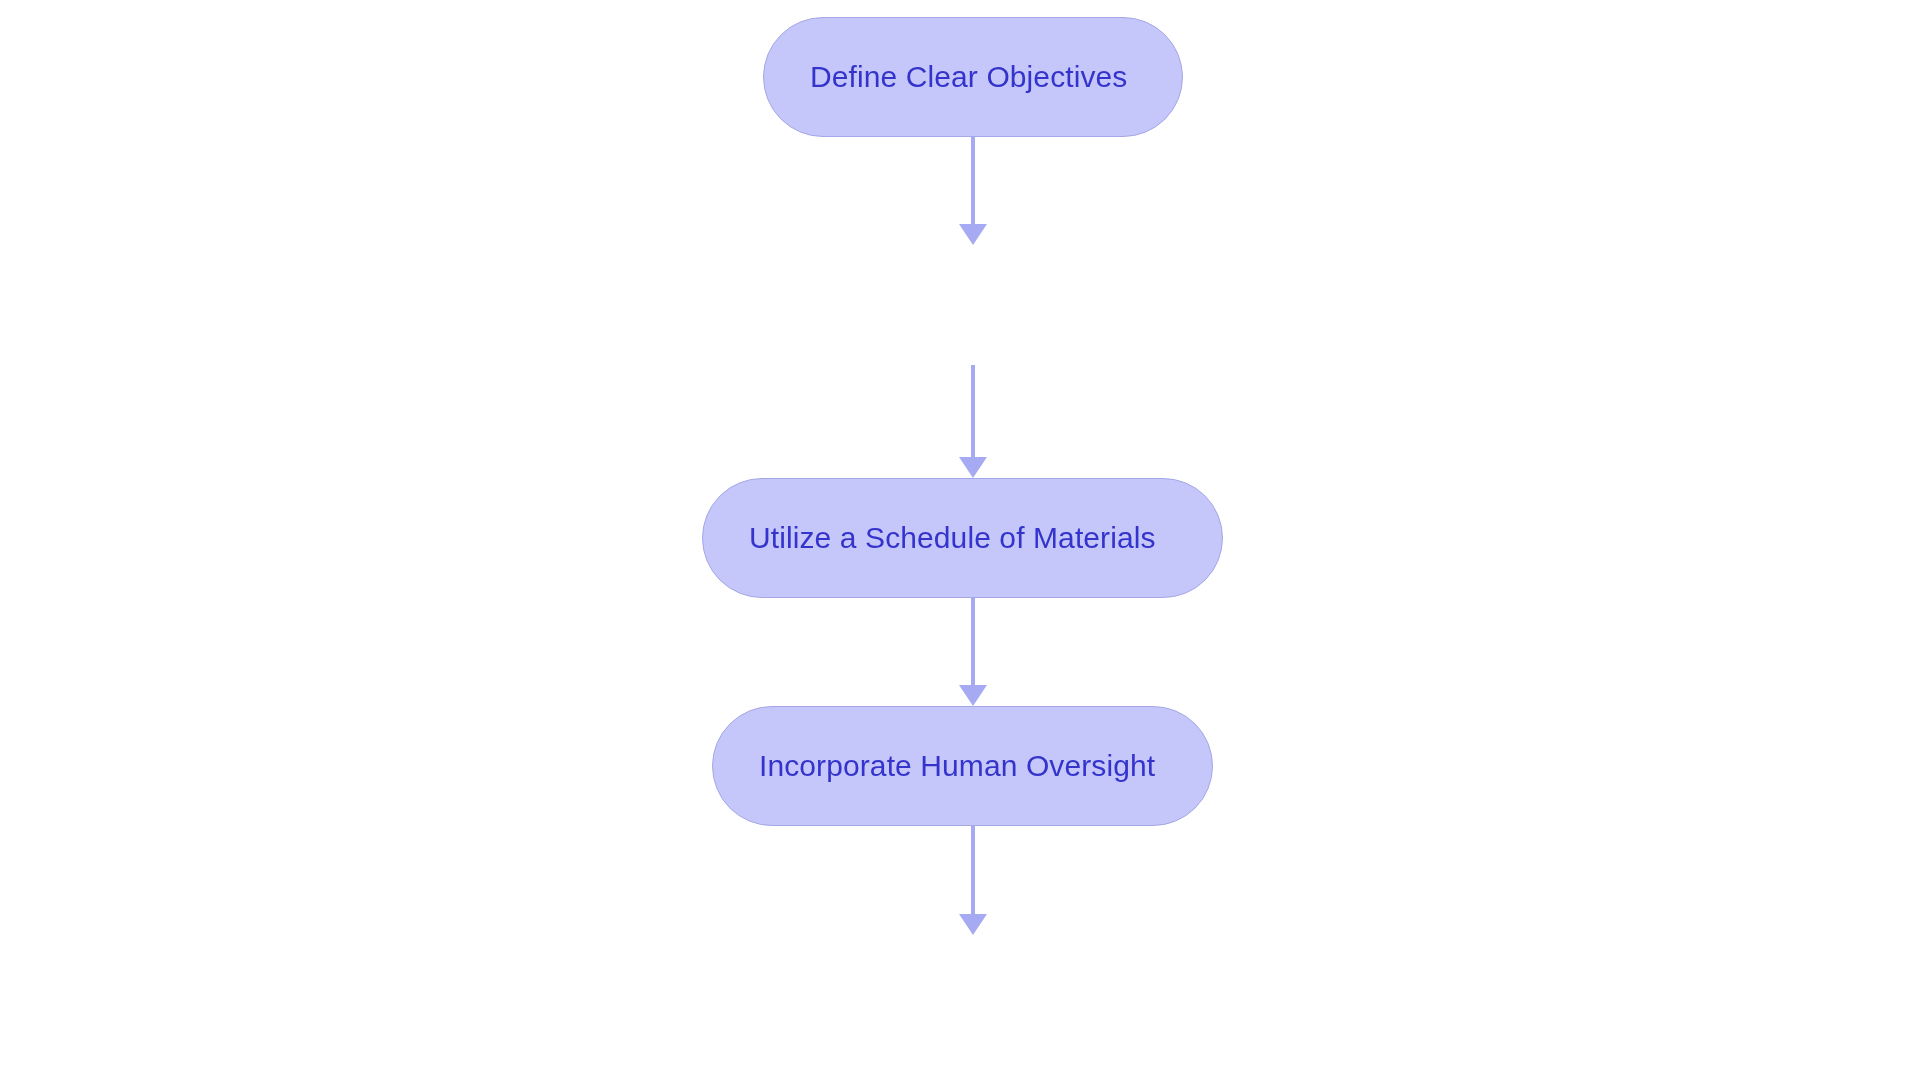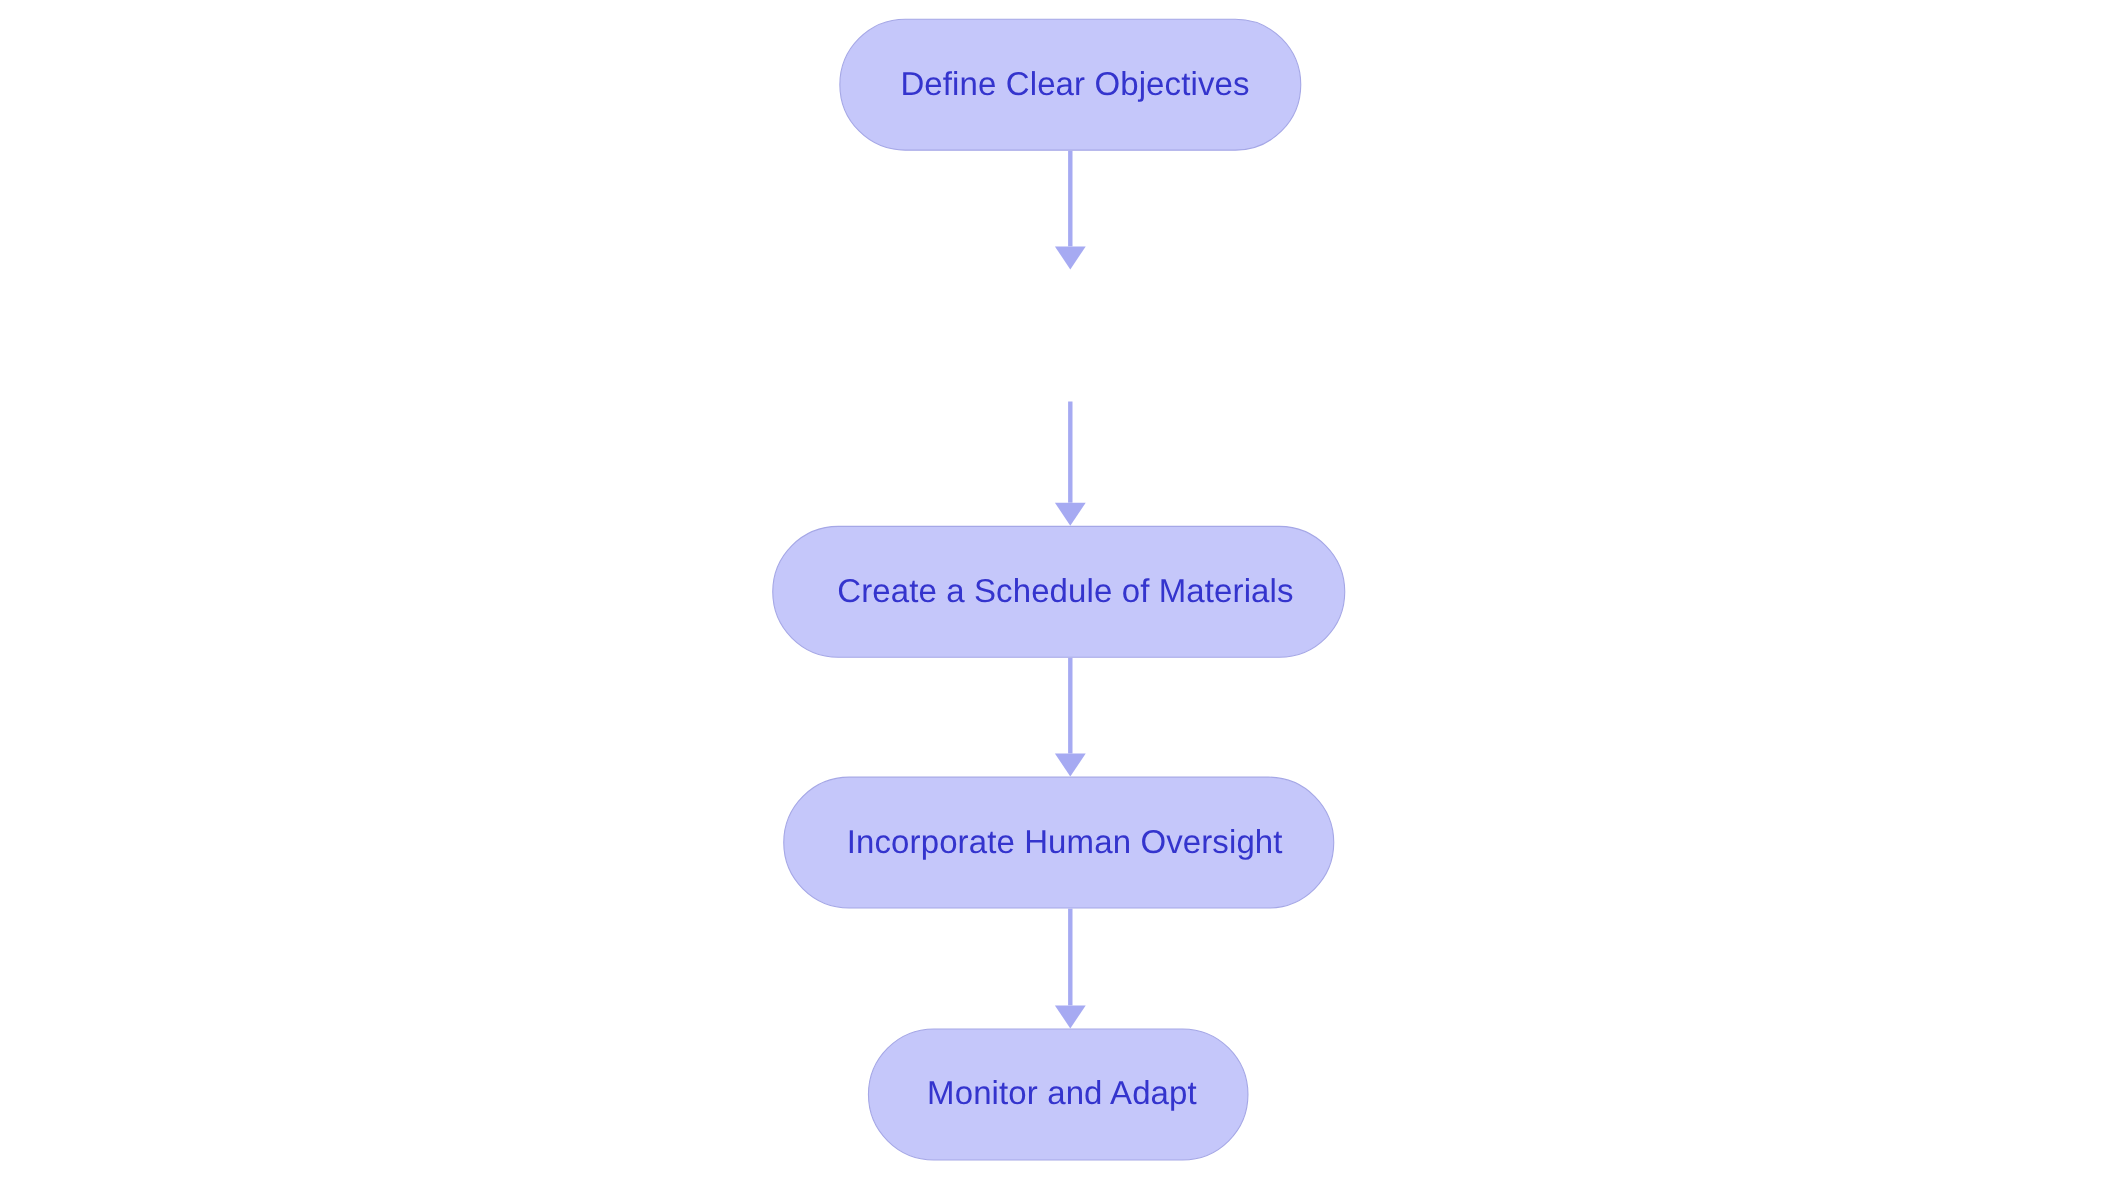--- a/index.html
+++ b/index.html
@@ -27,21 +27,21 @@
     align-items: center;
   }
   
   .node {
     box-sizing: border-box;
     background: #c5c7fa;
     border: 1.6px solid #a5a7e6;
     border-radius: 999px;
     display: flex;
     align-items: center;
-    justify-content: flex-end;
+    justify-content: flex-start;
     height: 120px;
     padding: 0 46px;
     flex: 0 0 auto;
   }
   .node-label {
     color: #3434cd;
     font-size: 30px;
     font-weight: 400;
     line-height: 1;
     letter-spacing: 0.1px;
@@ -105,35 +105,32 @@
       <div class="head"></div>
     </div>
 
 
     <div class="connector c1">
       <div class="shaft"></div>
       <div class="head"></div>
     </div>
 
     <div class="node n2">
-      <span class="node-label">Create a Schedule of Materials</span>
+      <span class="node-label">Utilize a Schedule of Materials</span>
     </div>
 
     <div class="connector c2">
       <div class="shaft"></div>
       <div class="head"></div>
     </div>
 
     <div class="node n3">
       <span class="node-label">Incorporate Human Oversight</span>
     </div>
 
     <div class="connector c3">
       <div class="shaft"></div>
       <div class="head"></div>
     </div>
 
-    <div class="node n4">
-      <span class="node-label">Monitor and Adapt</span>
-    </div>
 
   </div>
 </div>
 
 </body></html>

